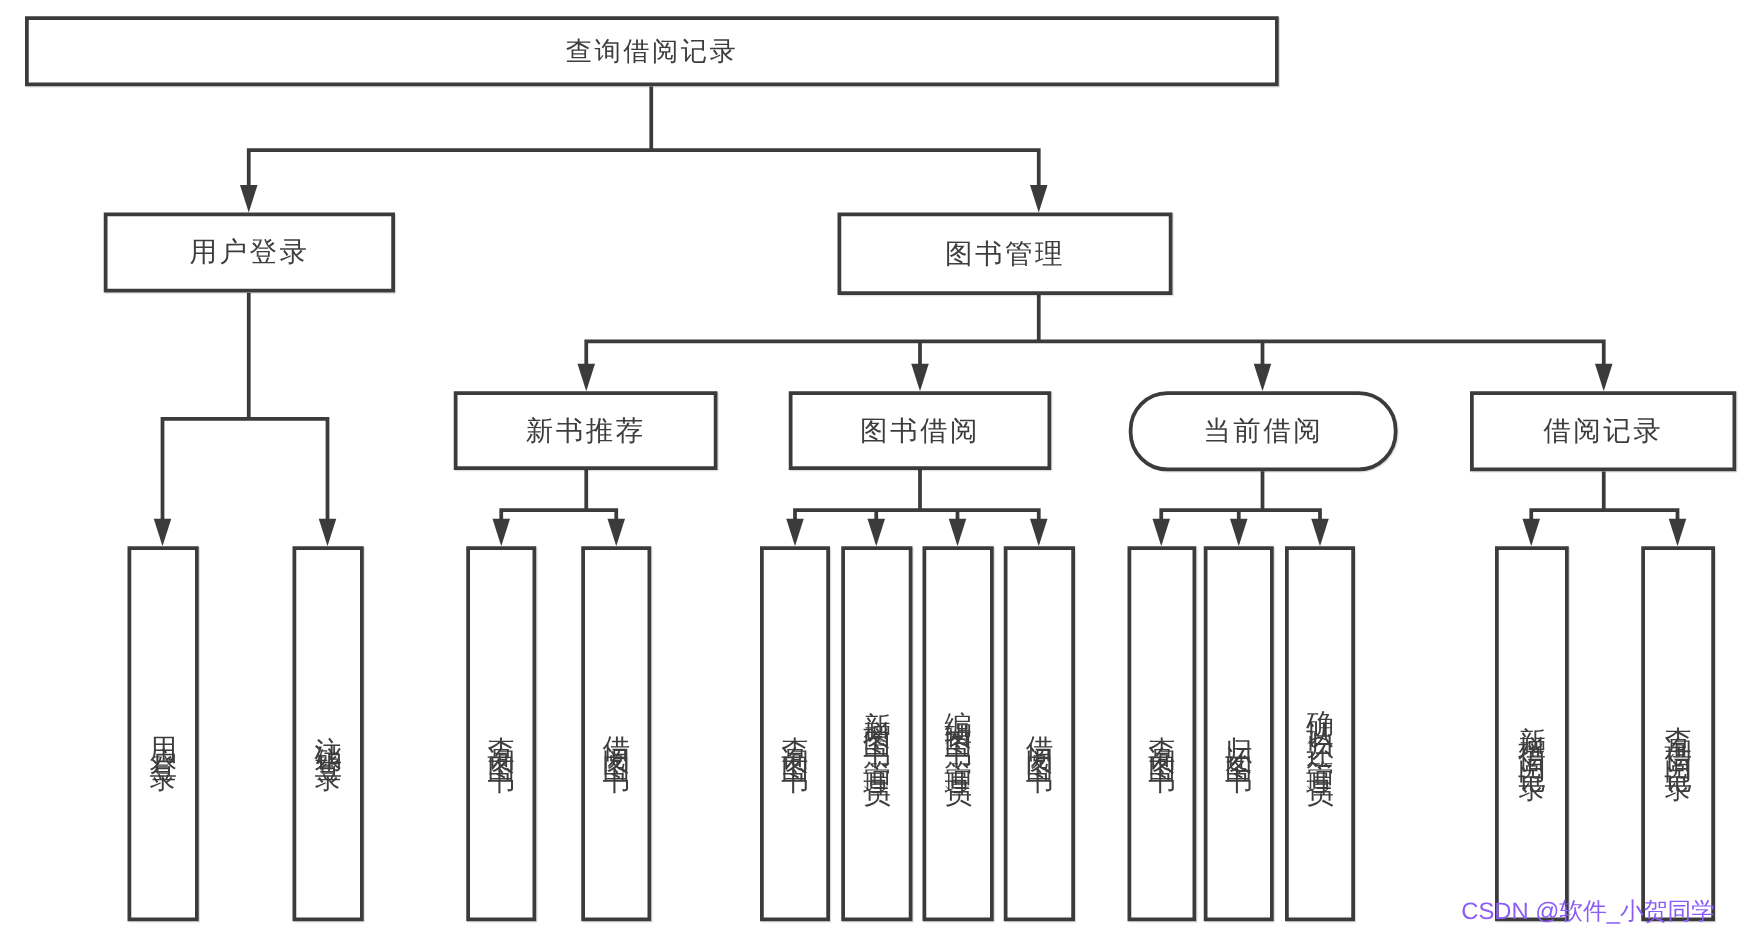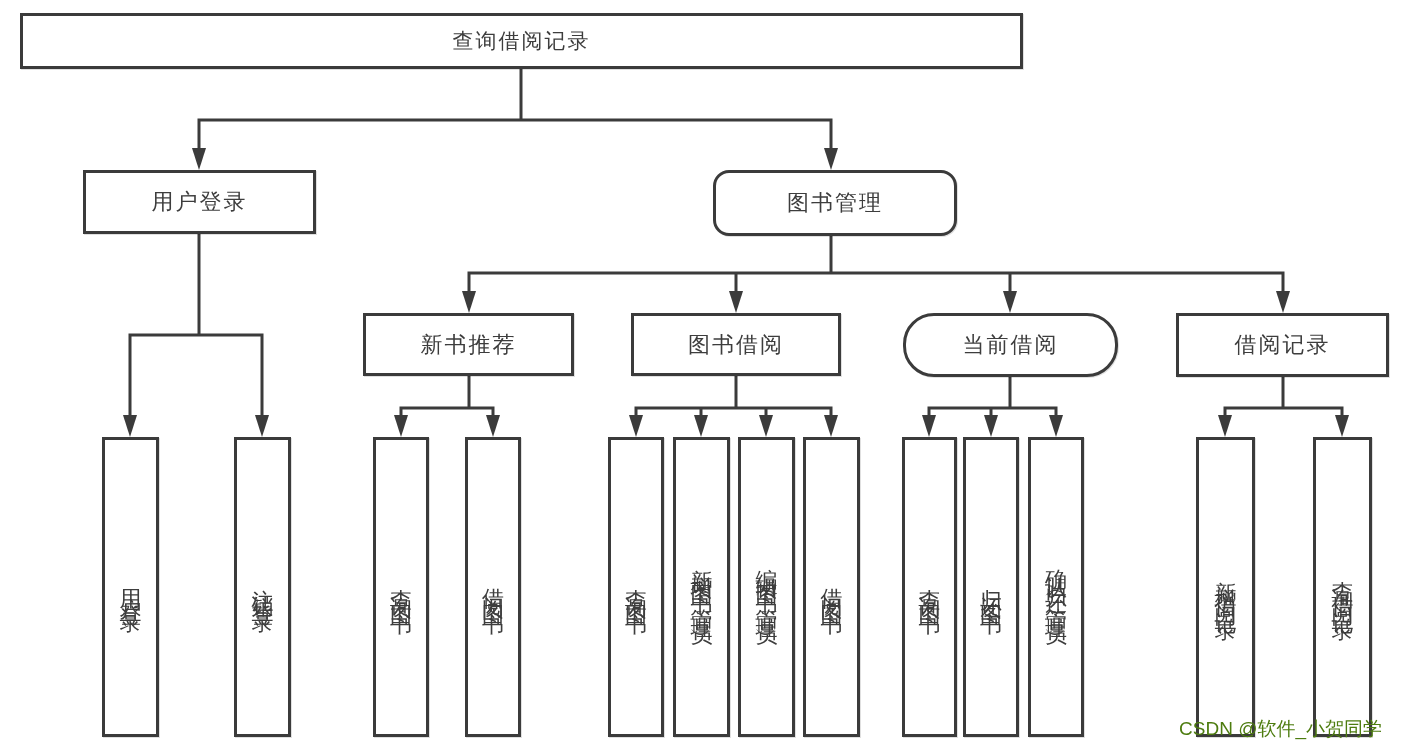--- a/index.html
+++ b/index.html
@@ -43,23 +43,23 @@
   .leaf .lbl-v {
     color: #3d3d3d;
     font-size: 22px;
     writing-mode: vertical-rl;
     text-orientation: mixed;
     letter-spacing: 8px;
     line-height: 1;
   }
   #watermark {
     position: absolute;
-    right: 23px;
+    right: 33px;
     bottom: 5px;
-    color: #4d7c0f;
+    color: #8b5cf6;
     font-size: 19px;
     z-index: 3;
     white-space: nowrap;
   }
 </style>
 </head>
 <body>
 
 <div id="stage">
 
@@ -138,21 +138,21 @@
     </g>
   </svg>
 
   <div class="node root" style="left:20px; top:13px; width:1003px; height:56px;">
     <span class="lbl">查询借阅记录</span>
   </div>
 
   <div class="node" style="left:83px; top:170px; width:233px; height:64px;">
     <span class="lbl">用户登录</span>
   </div>
-  <div class="node" style="left:713px; top:170px; width:244px; height:66px;border-radius:16px;">
+  <div class="node" style="left:670px; top:170px; width:268px; height:66px;">
     <span class="lbl">图书管理</span>
   </div>
 
   <div class="node" style="left:631px; top:313px; width:210px; height:63px;">
     <span class="lbl">图书借阅</span>
   </div>
   <div class="node" style="left:363px; top:313px; width:211px; height:63px;">
     <span class="lbl">新书推荐</span>
   </div>
   <div class="node" style="left:903px; top:313px; width:215px; height:64px;border-radius:31px;">

